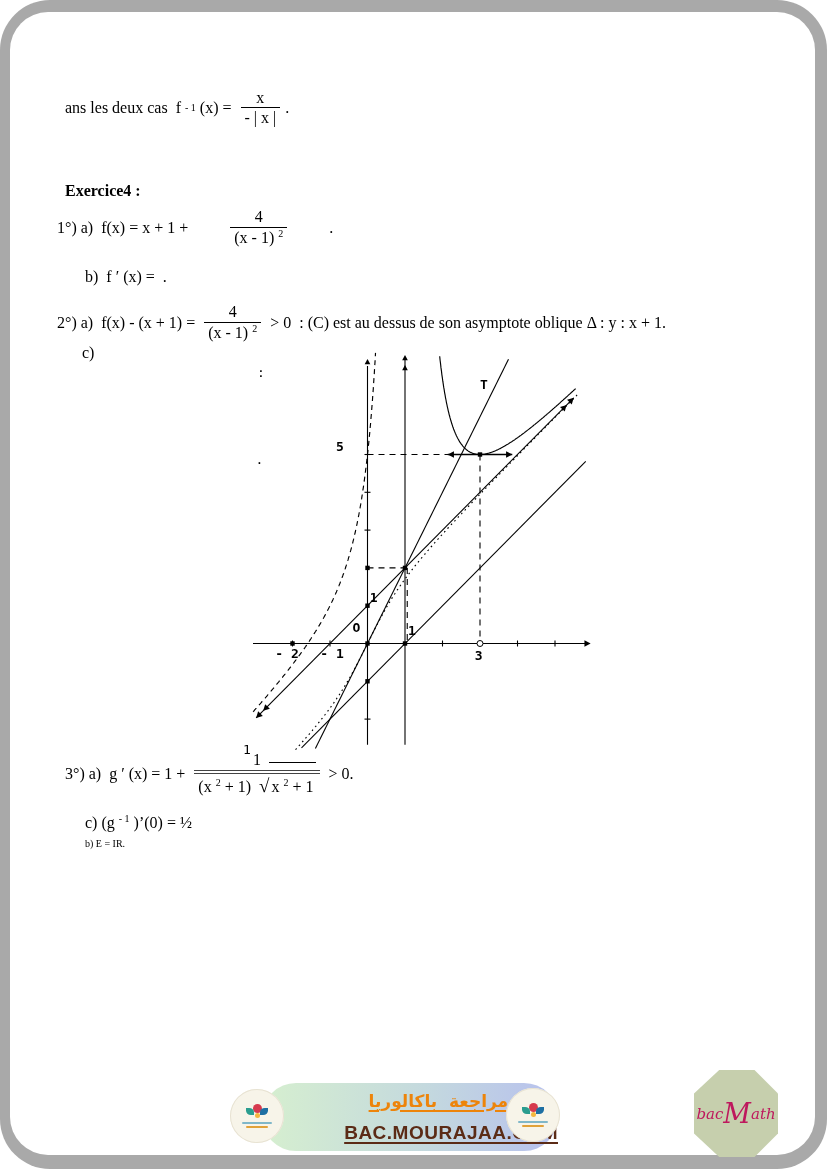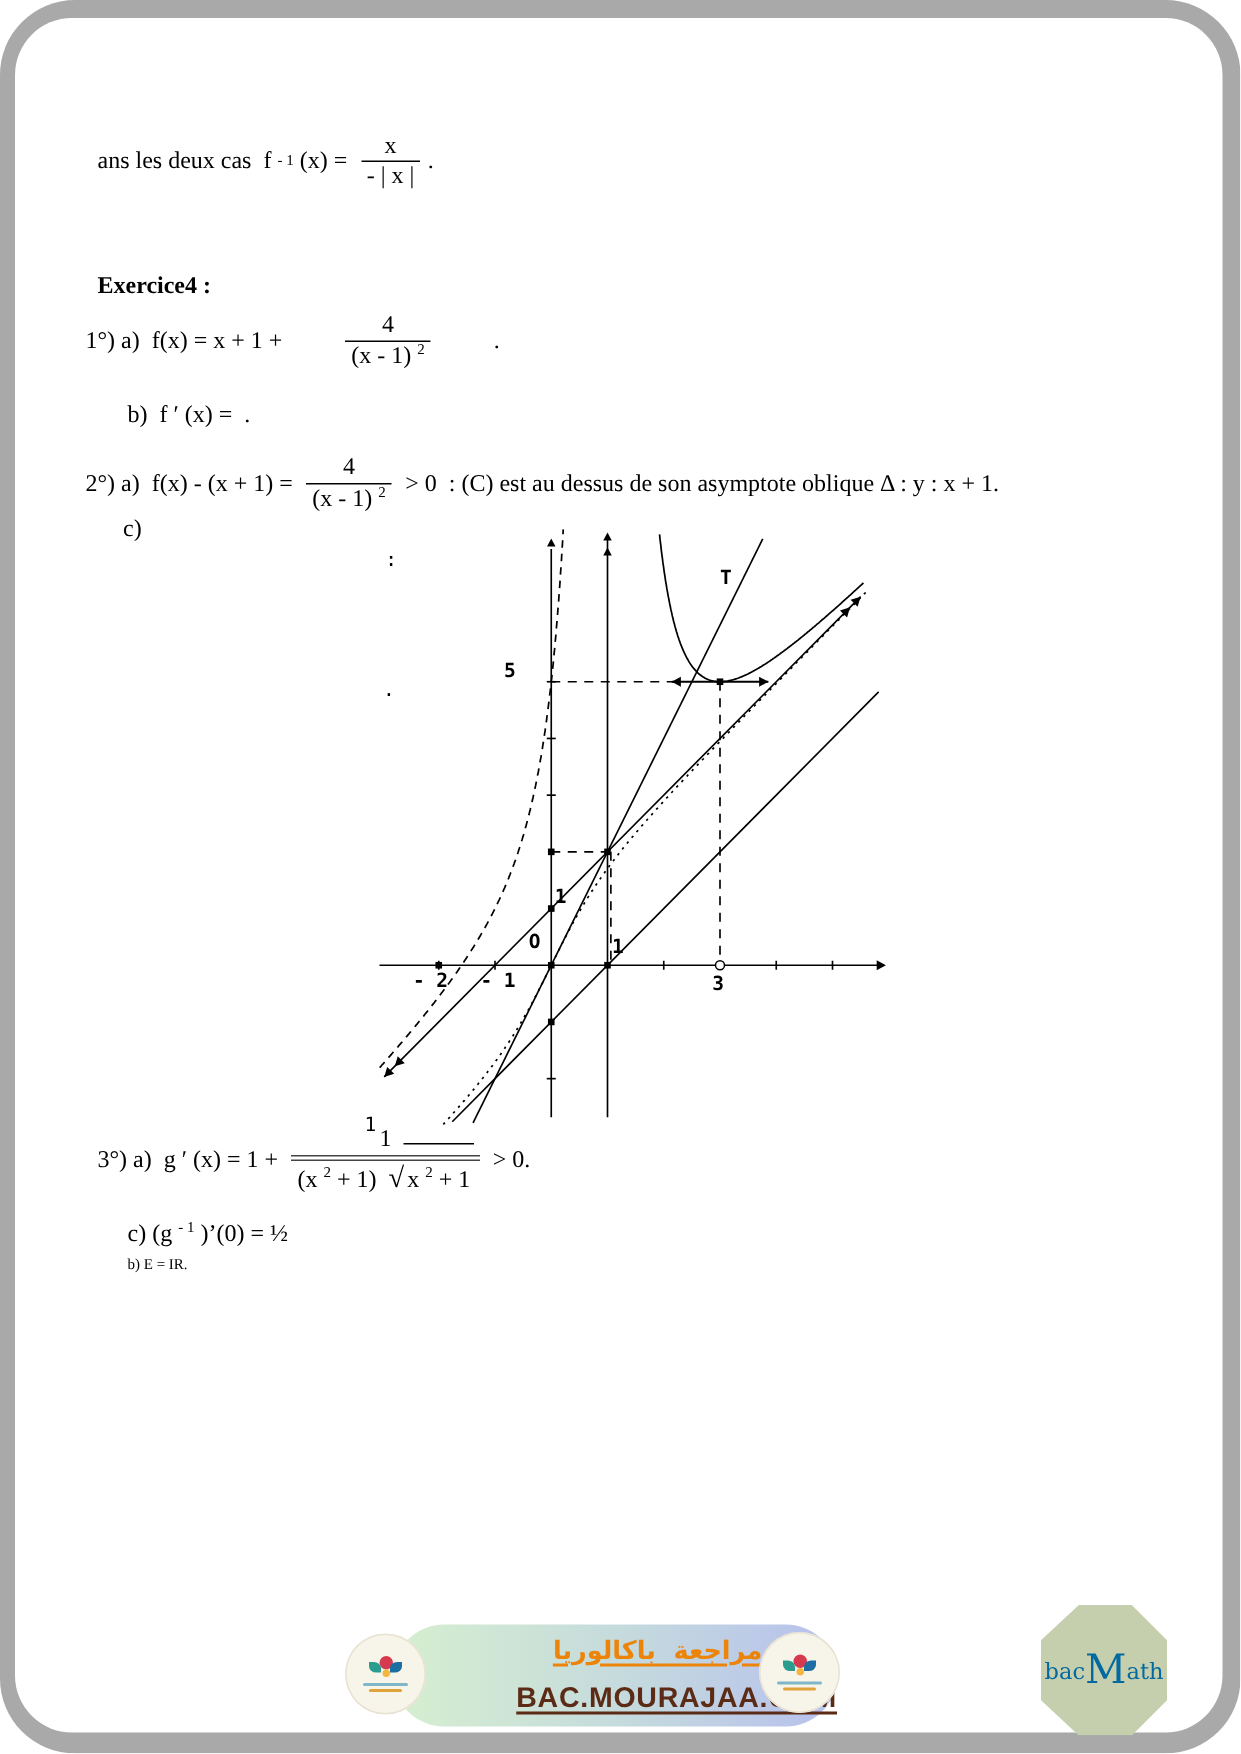--- a/index.html
+++ b/index.html
@@ -30,21 +30,21 @@
        color:#5b2b16;text-decoration:underline;text-decoration-thickness:2px;text-underline-offset:3px;}
   .badge-circle{position:absolute;width:54px;height:54px;border-radius:50%;background:#f7f4e9;
         box-shadow:0 0 0 1px #e7e2d2 inset;display:flex;flex-direction:column;align-items:center;justify-content:center;gap:2px;}
   .mini-logo{position:relative;width:26px;height:16px;}
   .mini-logo i{position:absolute;border-radius:50%;}
   .mini-line{width:30px;height:2.5px;border-radius:2px;background:#7fb7c9;}
   .mini-line.orange{background:#e0a23a;width:22px;height:2px;}
   .bacmath{position:absolute;left:694px;top:1070px;width:84px;height:87px;background:#c6cfad;
         clip-path:polygon(30% 0,72% 0,100% 27%,100% 73%,72% 100%,30% 100%,0 73%,0 27%);
         display:flex;align-items:center;justify-content:center;
-        font-family:"DejaVu Serif",serif;color:#0369a1;}
+        font-family:"DejaVu Serif",serif;font-style:italic;color:#be185d;}
   .bacmath .b1{font-size:15px;} .bacmath .b2{font-size:27px;line-height:1;} .bacmath .b3{font-size:15px;}
 </style>
 </head>
 <body>
 
 <div class="stage">
   <div class="frame"></div>
   <div class="paper"></div>
 
   <div class="row abs" style="left:65px;top:84px;height:48px;">

